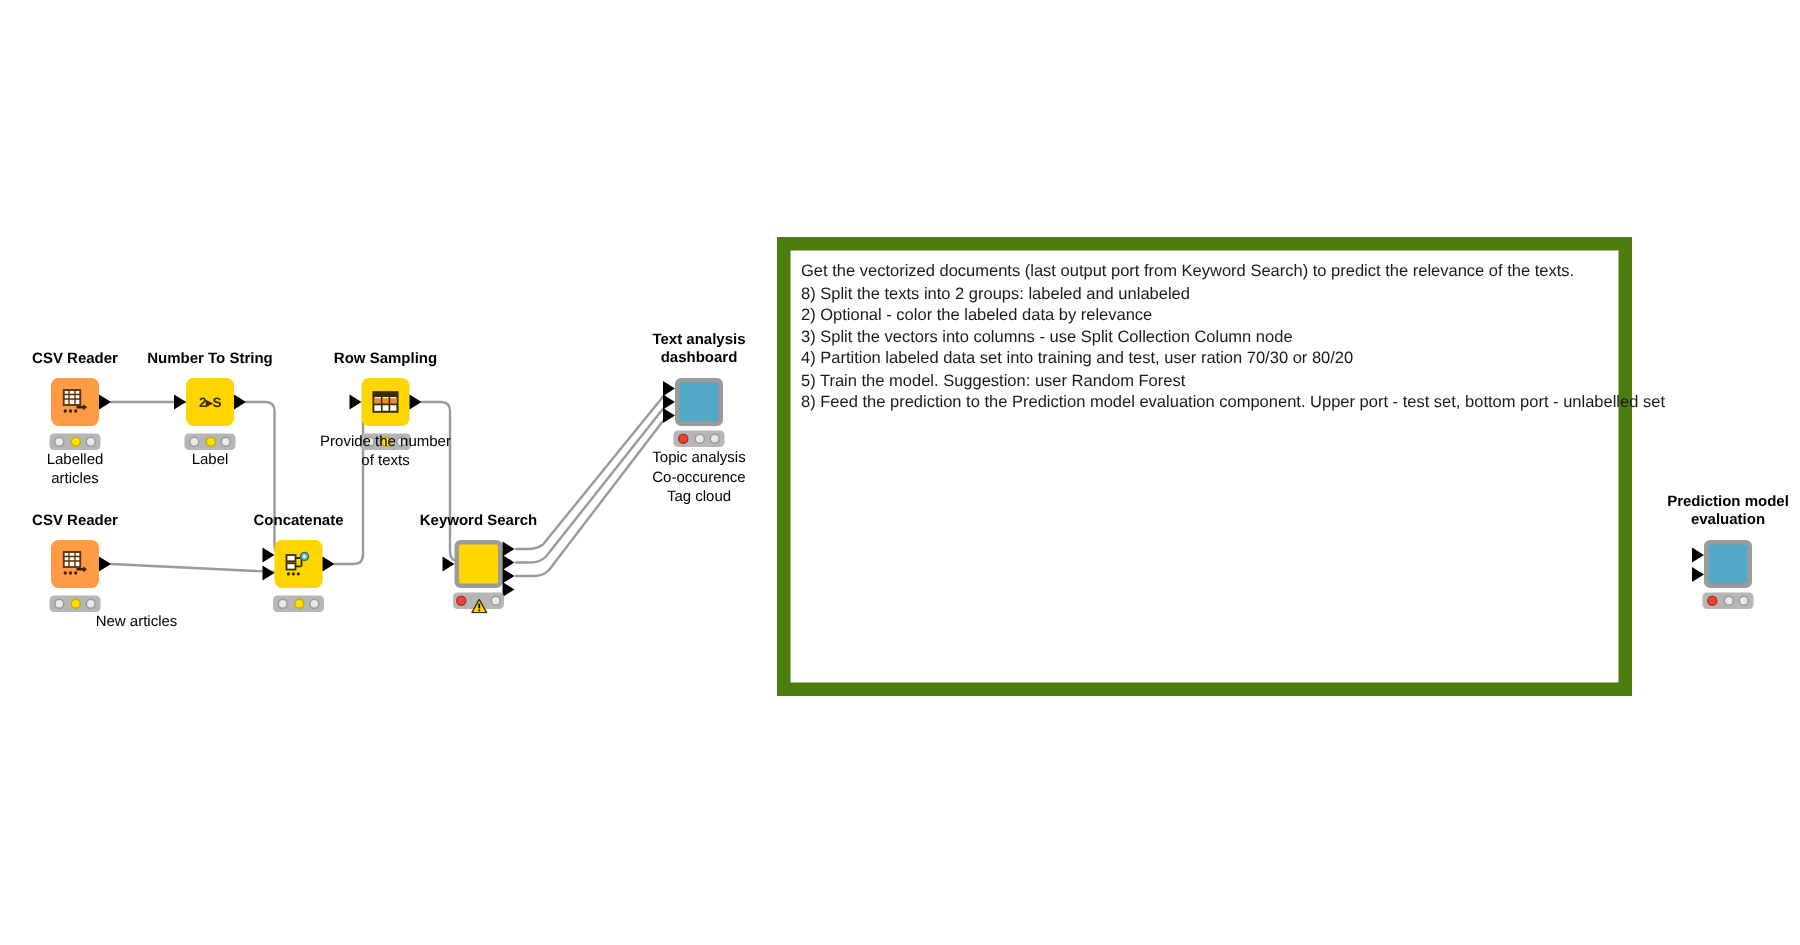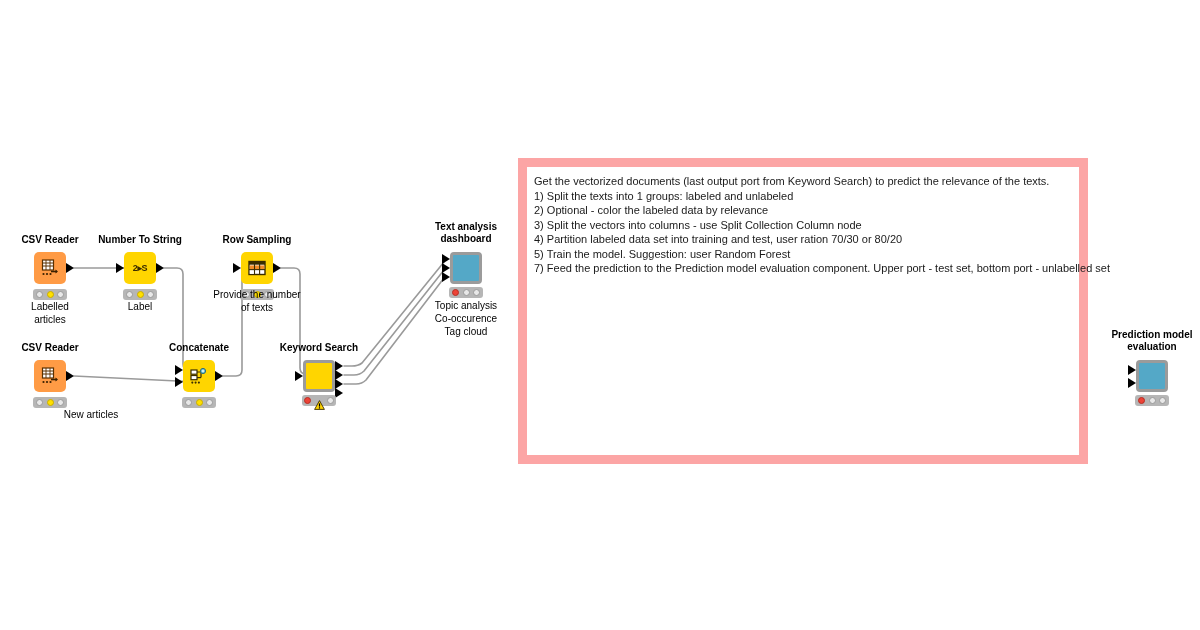--- a/index.html
+++ b/index.html
@@ -120,21 +120,21 @@
 
   
   #annotation {
     position: absolute;
     left: 518px;
     top: 158px;
     width: 570px;
     height: 306px;
     box-sizing: border-box;
     background: #ffffff;
-    border: 9px solid #fca5a5;
+    border: 9px solid #4d7c0f;
   }
   #annotation-inner {
     padding: 7px 0 0 7px;
   }
   .ann-line {
     font-size: 11px;
     line-height: 14.5px;
     color: #1a1a1a;
     white-space: nowrap;
   }
@@ -329,22 +329,22 @@
     <div class="node-status" style="top:35px;">
       <span class="led red"></span>
       <span class="led"></span>
       <span class="led"></span>
     </div>
   </div>
 
   <div id="annotation">
     <div id="annotation-inner">
       <div class="ann-line">Get the vectorized documents (last output port from Keyword Search) to predict the relevance of the texts.</div>
-      <div class="ann-line">1) Split the texts into 1 groups: labeled and unlabeled</div>
+      <div class="ann-line">8) Split the texts into 2 groups: labeled and unlabeled</div>
       <div class="ann-line">2) Optional - color the labeled data by relevance</div>
       <div class="ann-line">3) Split the vectors into columns - use Split Collection Column node</div>
       <div class="ann-line">4) Partition labeled data set into training and test, user ration 70/30 or 80/20</div>
       <div class="ann-line">5) Train the model. Suggestion: user Random Forest</div>
-      <div class="ann-line">7) Feed the prediction to the Prediction model evaluation component. Upper port - test set, bottom port - unlabelled set</div>
+      <div class="ann-line">8) Feed the prediction to the Prediction model evaluation component. Upper port - test set, bottom port - unlabelled set</div>
     </div>
   </div>
 
 </div>
 
 </body></html>

